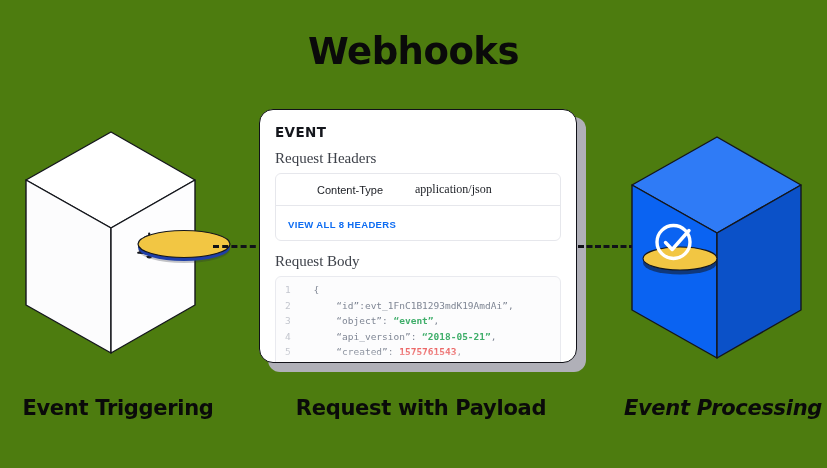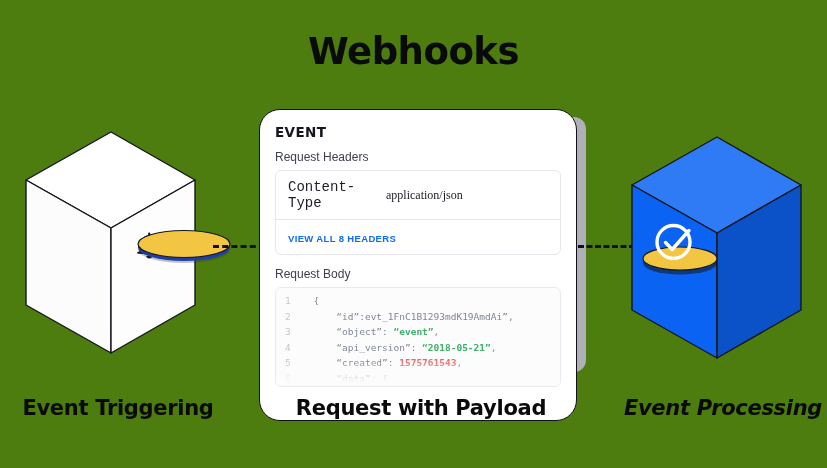--- a/index.html
+++ b/index.html
@@ -78,61 +78,62 @@
     width: 318px;
     height: 255px;
     background: #b0b0b8;
     border-radius: 12px;
   }
   #payload-card {
     position: absolute;
     left: 259px;
     top: 109px;
     width: 318px;
-    height: 312px;
+    height: 254px;
     background: #ffffff;
     border: 1px solid #111218;
-    border-radius: 21px;
+    border-radius: 14px;
     box-sizing: border-box;
     overflow: hidden;
     padding: 14px 15px 0 15px;
   }
   #card-event-title {
     font-size: 13.5px;
     font-weight: 700;
     letter-spacing: 0.4px;
     color: #14161c;
     font-family: "DejaVu Sans", sans-serif;
     margin-bottom: 10px;
   }
   .section-label {
-    font-size: 12px;
+    font-size: 15px;
     color: #3d4149;
-    font-family: Liberation Sans, sans-serif;
+    font-family: Liberation Serif, serif;
     margin-bottom: 6px;
   }
 
   
   #headers-box {
     border: 1px solid #e6e7ec;
     border-radius: 6px;
     background: #fff;
     margin-bottom: 12px;
   }
   #headers-row {
     display: flex;
     align-items: center;
     padding: 8px 12px 8px 12px;
     border-bottom: 1px solid #e6e7ec;
   }
   #header-key {
     width: 98px;
-    font-size: 14px;
+    font-size: 11px;
     color: #1a1d23;
-    font-family: Liberation Mono, monospace;
+    font-family: Liberation Sans, sans-serif;
+    margin-left: 29px;
   }
   #header-value {
     font-size: 12px;
     color: #1a1d23;
     font-family: Liberation Serif, serif;
   }
   #view-all-row {
     padding: 8px 12px 8px 12px;
   }
   #view-all-link {

